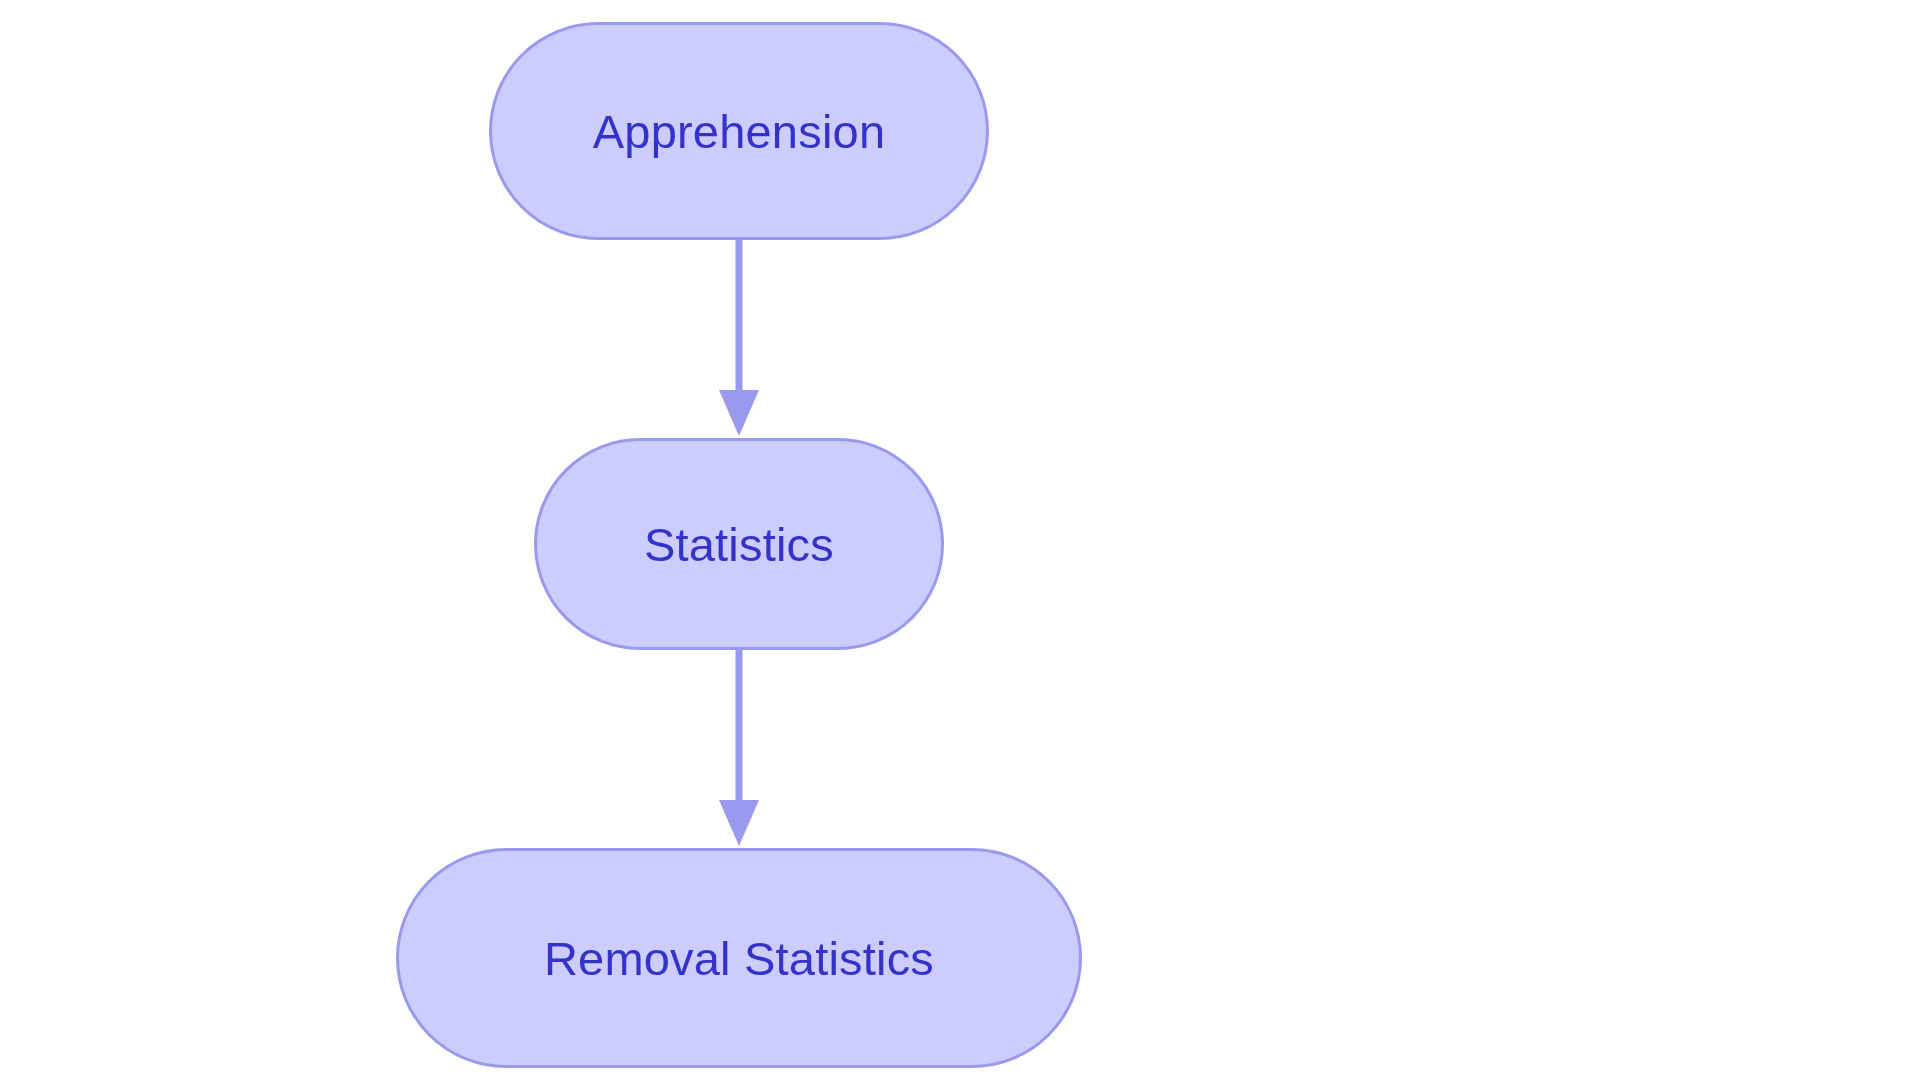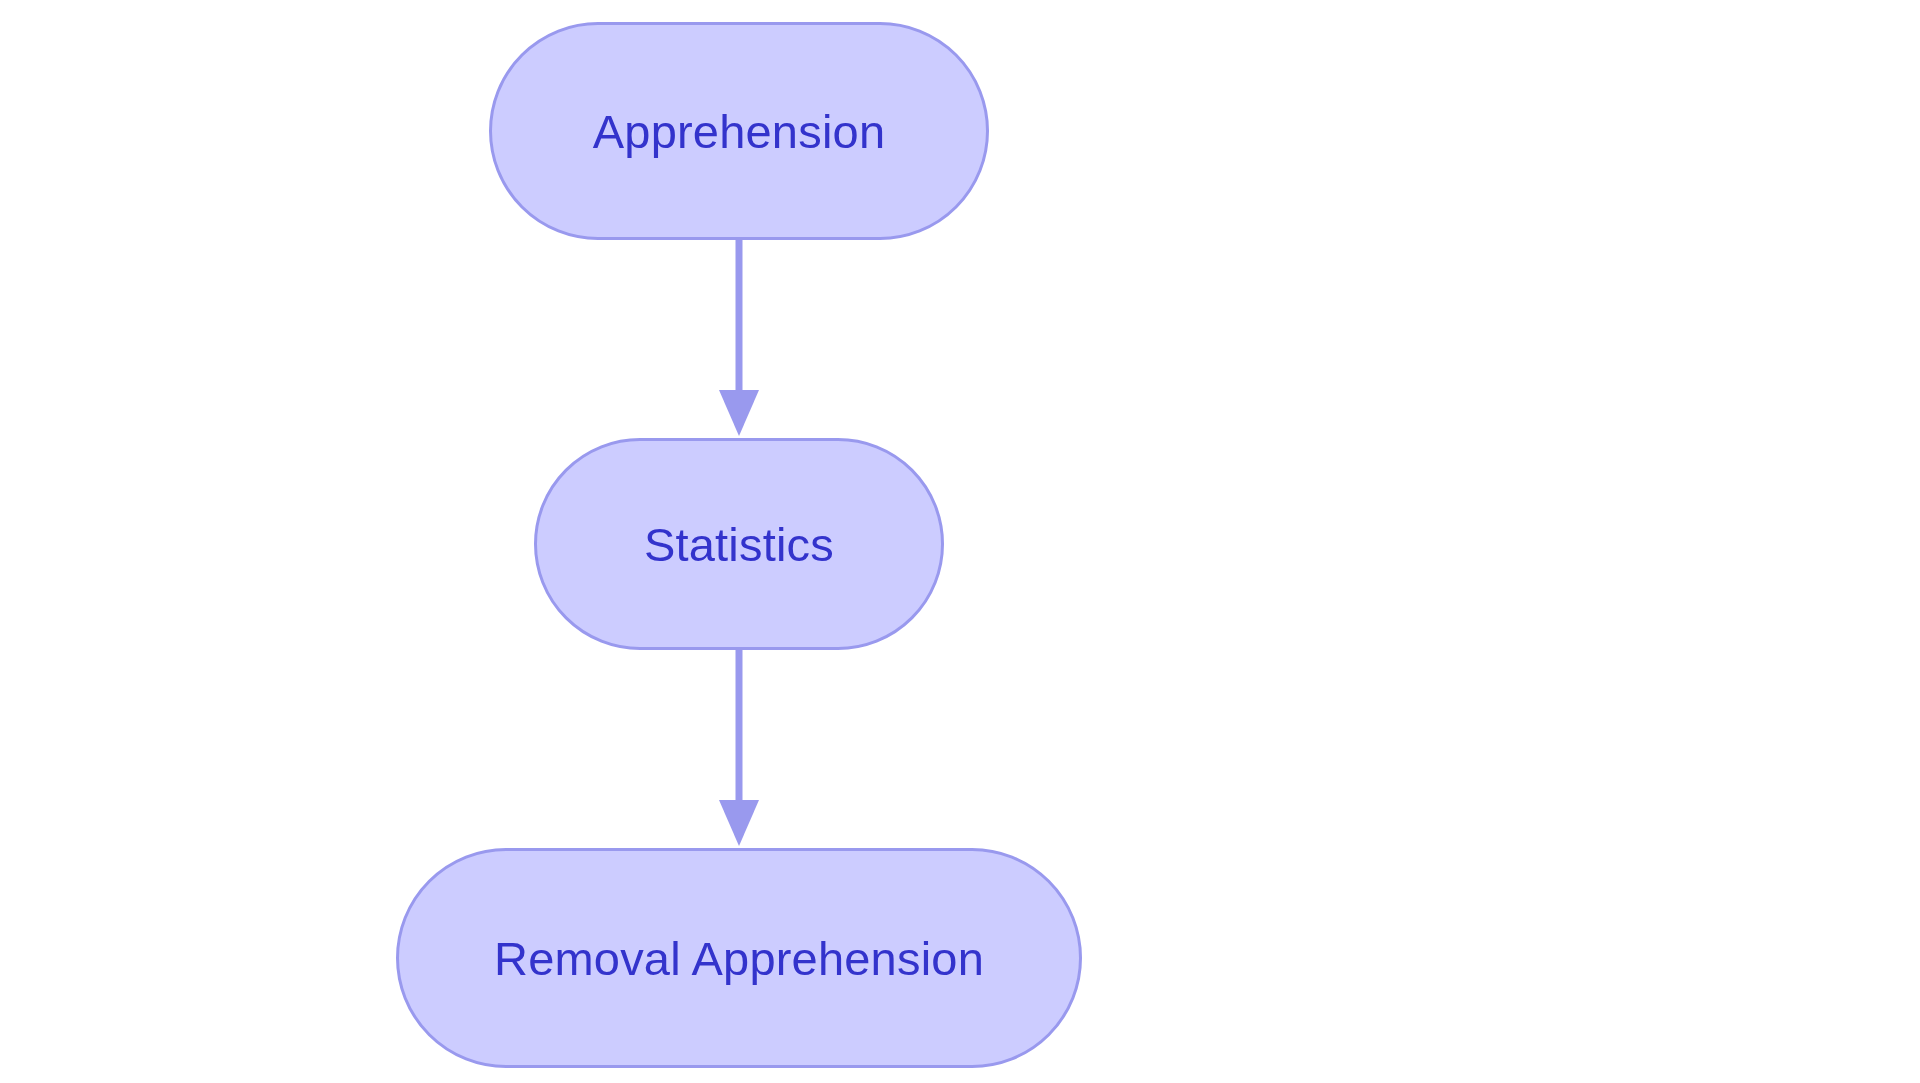--- a/index.html
+++ b/index.html
@@ -89,16 +89,16 @@
   <div class="node" id="node-apprehension">
     <span class="node-label">Apprehension</span>
   </div>
 
 
   <div class="node" id="node-detention">
     <span class="node-label">Statistics</span>
   </div>
 
   <div class="node" id="node-removal">
-    <span class="node-label">Removal Apprehension</span>
+    <span class="node-label">Removal Statistics</span>
   </div>
 
 </div>
 
 </body></html>

